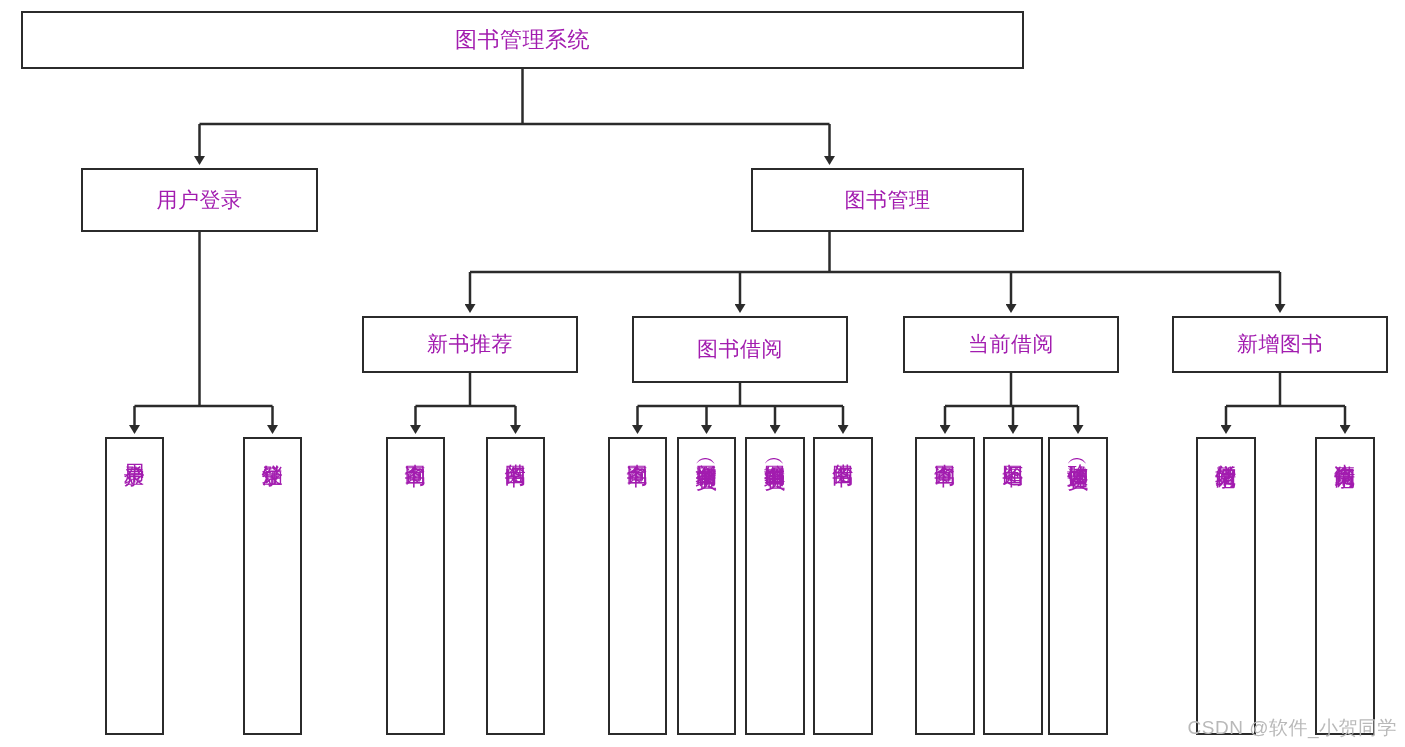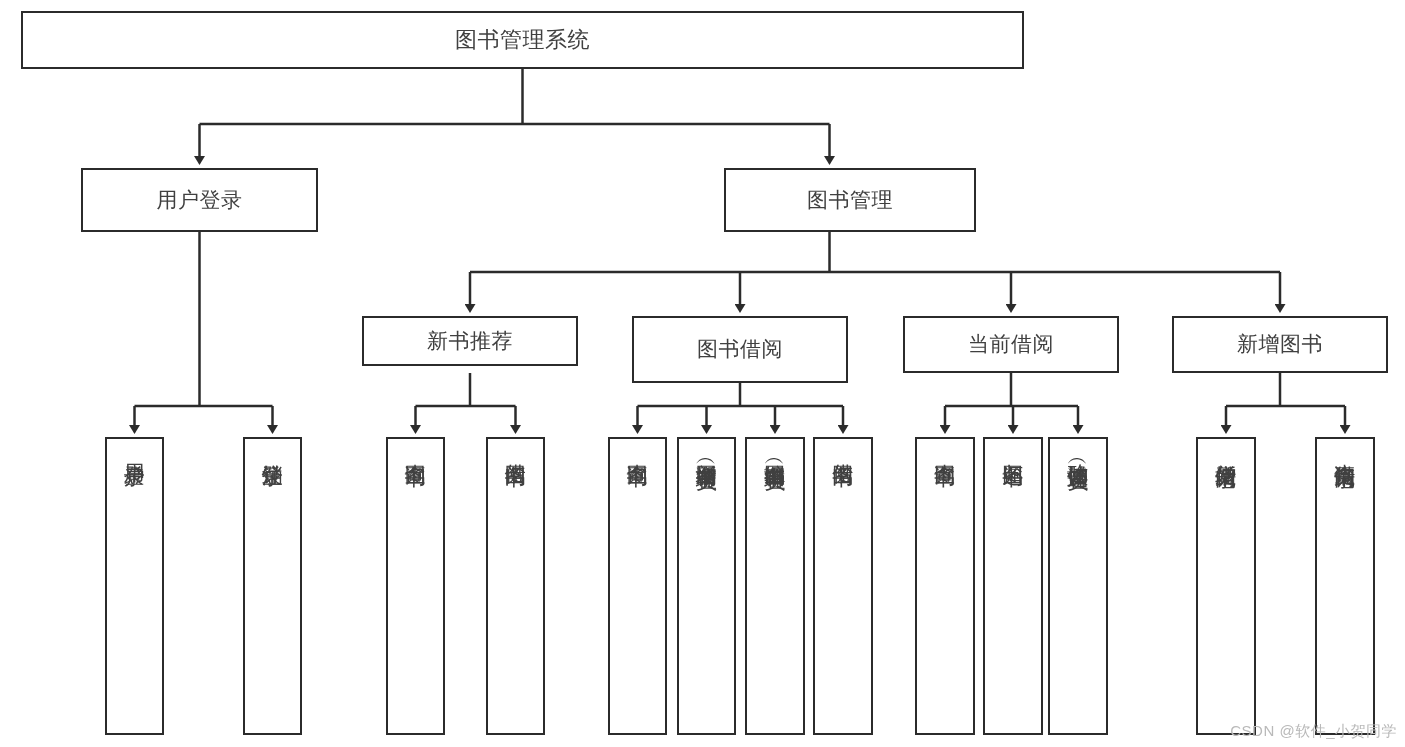--- a/index.html
+++ b/index.html
@@ -26,21 +26,21 @@
     pointer-events: none;
   }
   .node {
     position: absolute;
     box-sizing: border-box;
     border: 2px solid #2b2b2b;
     background: #ffffff;
     display: flex;
     align-items: center;
     justify-content: center;
-    color: #404040;
+    color: #a21caf;
   }
   .node-label {
     display: block;
     text-align: center;
     line-height: 1.18;
     white-space: nowrap;
   }
   .node.horizontal .node-label {
     font-size: 21px;
     letter-spacing: 0.5px;
@@ -58,21 +58,21 @@
     text-orientation: upright;
     font-size: 21px;
     line-height: 1.32;
     letter-spacing: 1px;
     white-space: pre;
   }
   #watermark {
     position: absolute;
     right: 8px;
     bottom: 6px;
-    font-size: 15px;
+    font-size: 19px;
     color: #b9b9b9;
     letter-spacing: 0.5px;
     white-space: nowrap;
     user-select: none;
   }
 </style>
 </head>
 <body>
 
 <div id="diagram-root">
@@ -120,24 +120,24 @@
       </g>
   </svg>
 
   <div id="nodes-layer">
       <div class="node horizontal root" style="left: 21px; top: 11px; width: 1003px; height: 58px;">
         <span class="node-label">图书管理系统</span>
       </div>
       <div class="node horizontal" style="left: 81px; top: 168px; width: 237px; height: 64px;">
         <span class="node-label">用户登录</span>
       </div>
-      <div class="node horizontal" style="left: 724px; top: 168px; width: 252px; height: 64px;">
+      <div class="node horizontal" style="left: 751px; top: 168px; width: 273px; height: 64px;">
         <span class="node-label">图书管理</span>
       </div>
-      <div class="node horizontal" style="left: 362px; top: 316px; width: 216px; height: 50px;">
+      <div class="node horizontal" style="left: 362px; top: 316px; width: 216px; height: 57px;">
         <span class="node-label">新书推荐</span>
       </div>
       <div class="node horizontal" style="left: 632px; top: 316px; width: 216px; height: 67px;">
         <span class="node-label">图书借阅</span>
       </div>
       <div class="node horizontal" style="left: 903px; top: 316px; width: 216px; height: 57px;">
         <span class="node-label">当前借阅</span>
       </div>
       <div class="node horizontal" style="left: 1172px; top: 316px; width: 216px; height: 57px;">
         <span class="node-label">新增图书</span>

